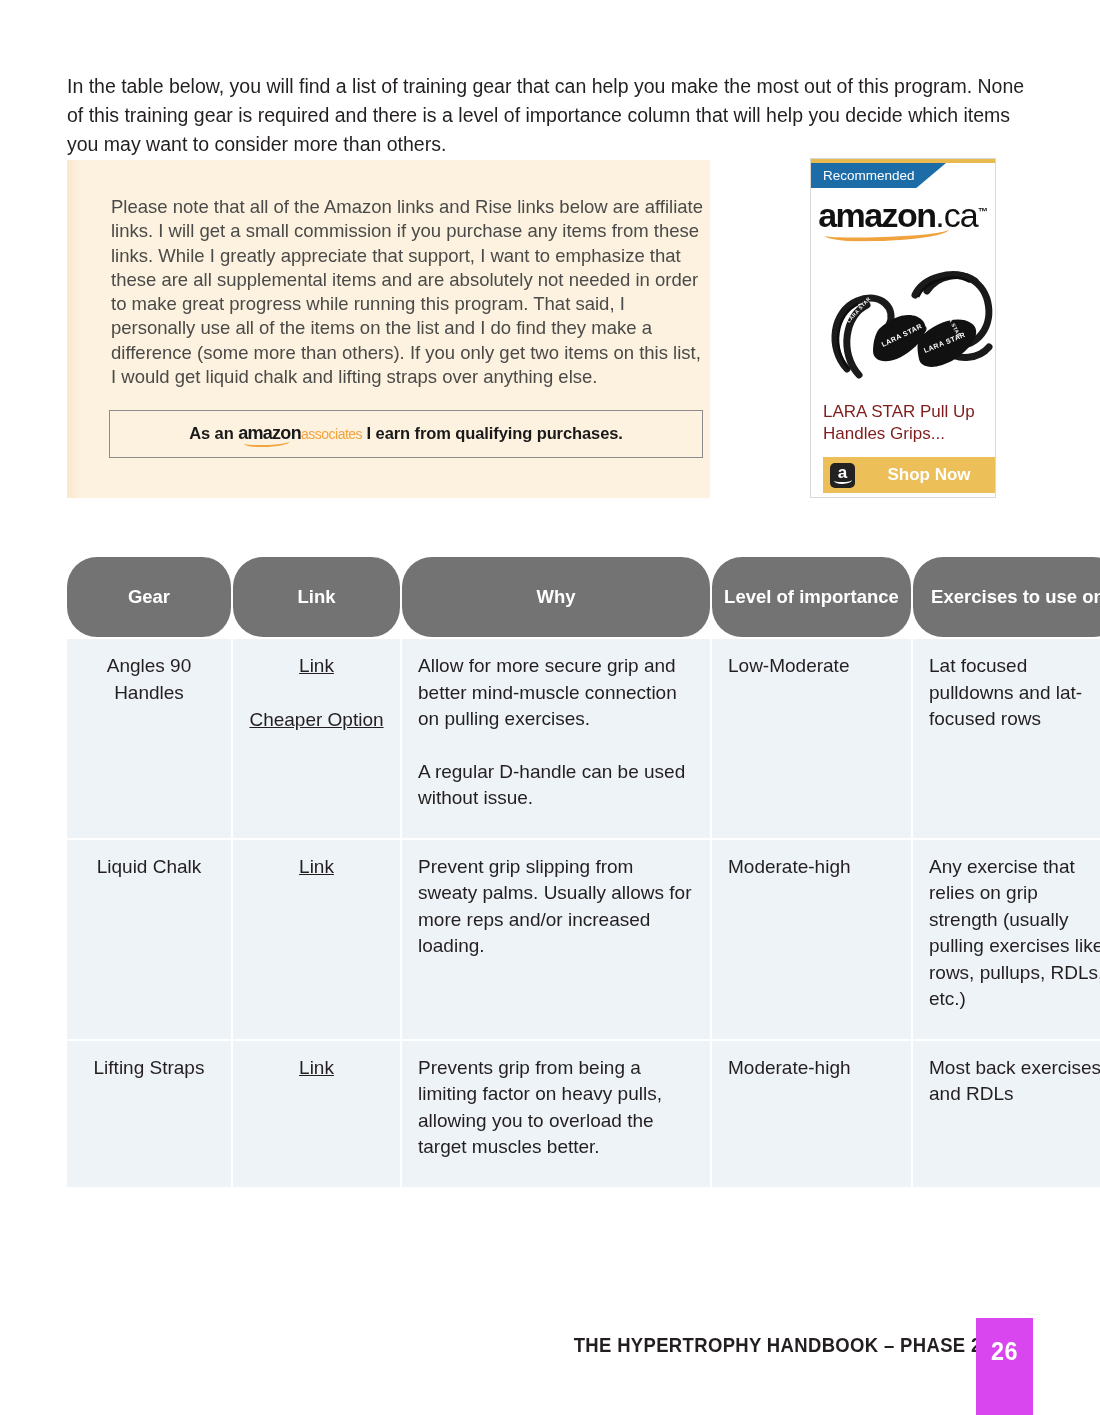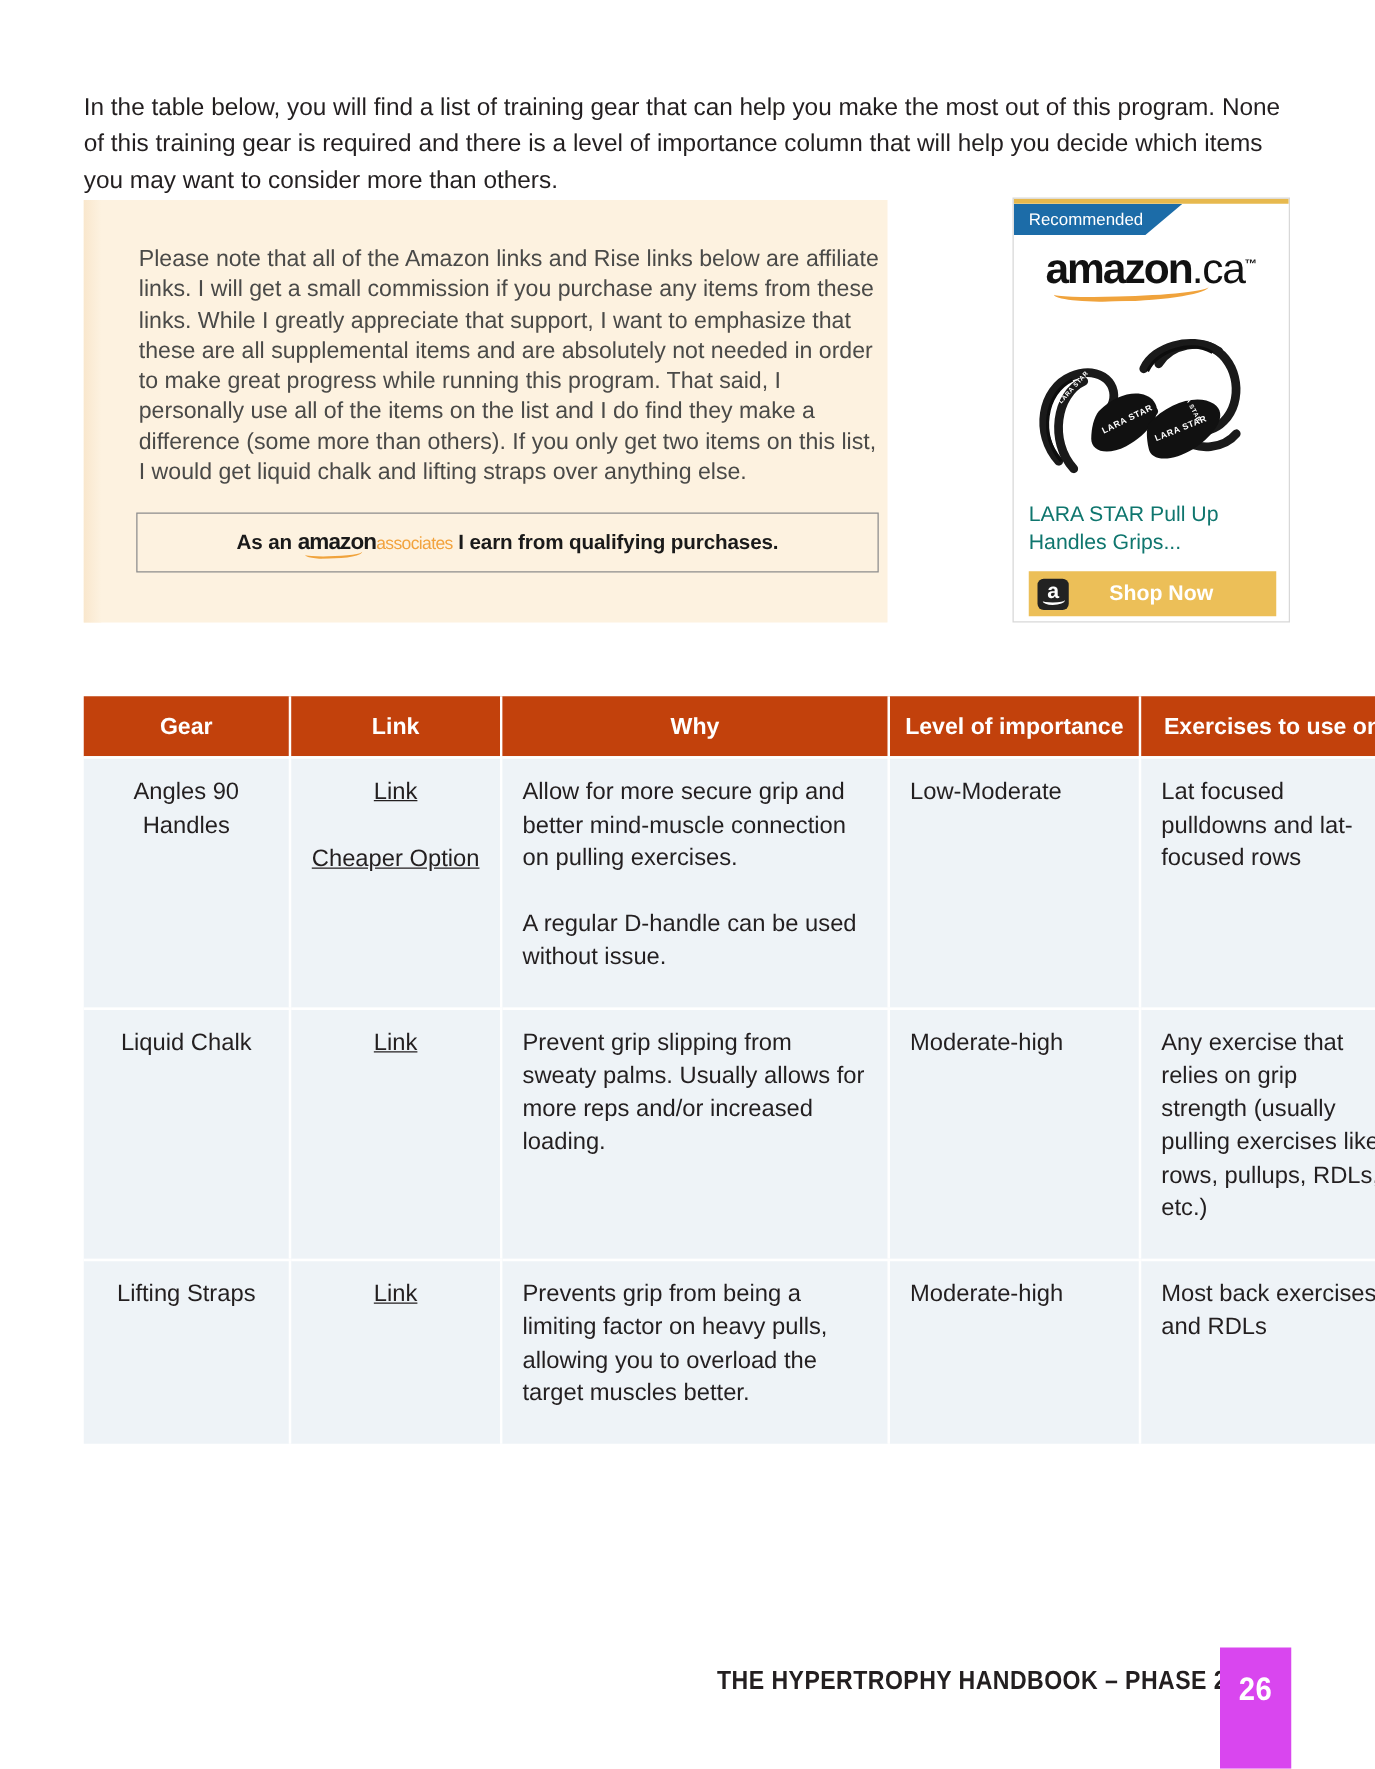--- a/index.html
+++ b/index.html
@@ -97,21 +97,21 @@
     font-weight: normal;
     color: #f2a33d;
     letter-spacing: -0.5px;
   }
 
   
   .ad-card {
     position: absolute;
     left: 810px;
     top: 158px;
-    width: 222px;
+    width: 186px;
     height: 340px;
     background: #ffffff;
     border: 1px solid #d8d8d8;
     box-sizing: border-box;
     overflow: hidden;
   }
   .ad-gold-strip {
     position: absolute;
     left: 0; top: 0;
     width: 100%;
@@ -173,21 +173,21 @@
     width: 206px;
     height: 140px;
   }
   .ad-title {
     position: absolute;
     left: 12px;
     top: 242px;
     width: 196px;
     font-size: 17px;
     line-height: 22px;
-    color: #0f766e;
+    color: #7f1d1d;
   }
   .shop-btn {
     position: absolute;
     left: 12px;
     top: 298px;
     width: 198px;
     height: 36px;
     background: #ecbf58;
     display: flex;
     align-items: center;
@@ -232,30 +232,31 @@
   .gear-table {
     position: absolute;
     left: 67px;
     top: 557px;
     width: 968px;
     border-collapse: separate;
     border-spacing: 0;
     table-layout: fixed;
   }
   .gear-table th {
-    background: #c2410c;
+    background: #737373;
     color: #ffffff;
     font-size: 18.5px;
     font-weight: bold;
     line-height: 24px;
     text-align: center;
     vertical-align: middle;
-    padding: 4px 8px;
+    padding: 20px 8px;
     border-right: 2px solid #ffffff;
     height: 40px;
+    border-radius: 30px;
   }
   .gear-table th:last-child { border-right: none; }
   .gear-table td {
     background: #eef3f7;
     color: #231f20;
     font-size: 19px;
     line-height: 26.5px;
     vertical-align: top;
     padding: 14px 16px 26px 16px;
     border-right: 2px solid #ffffff;

